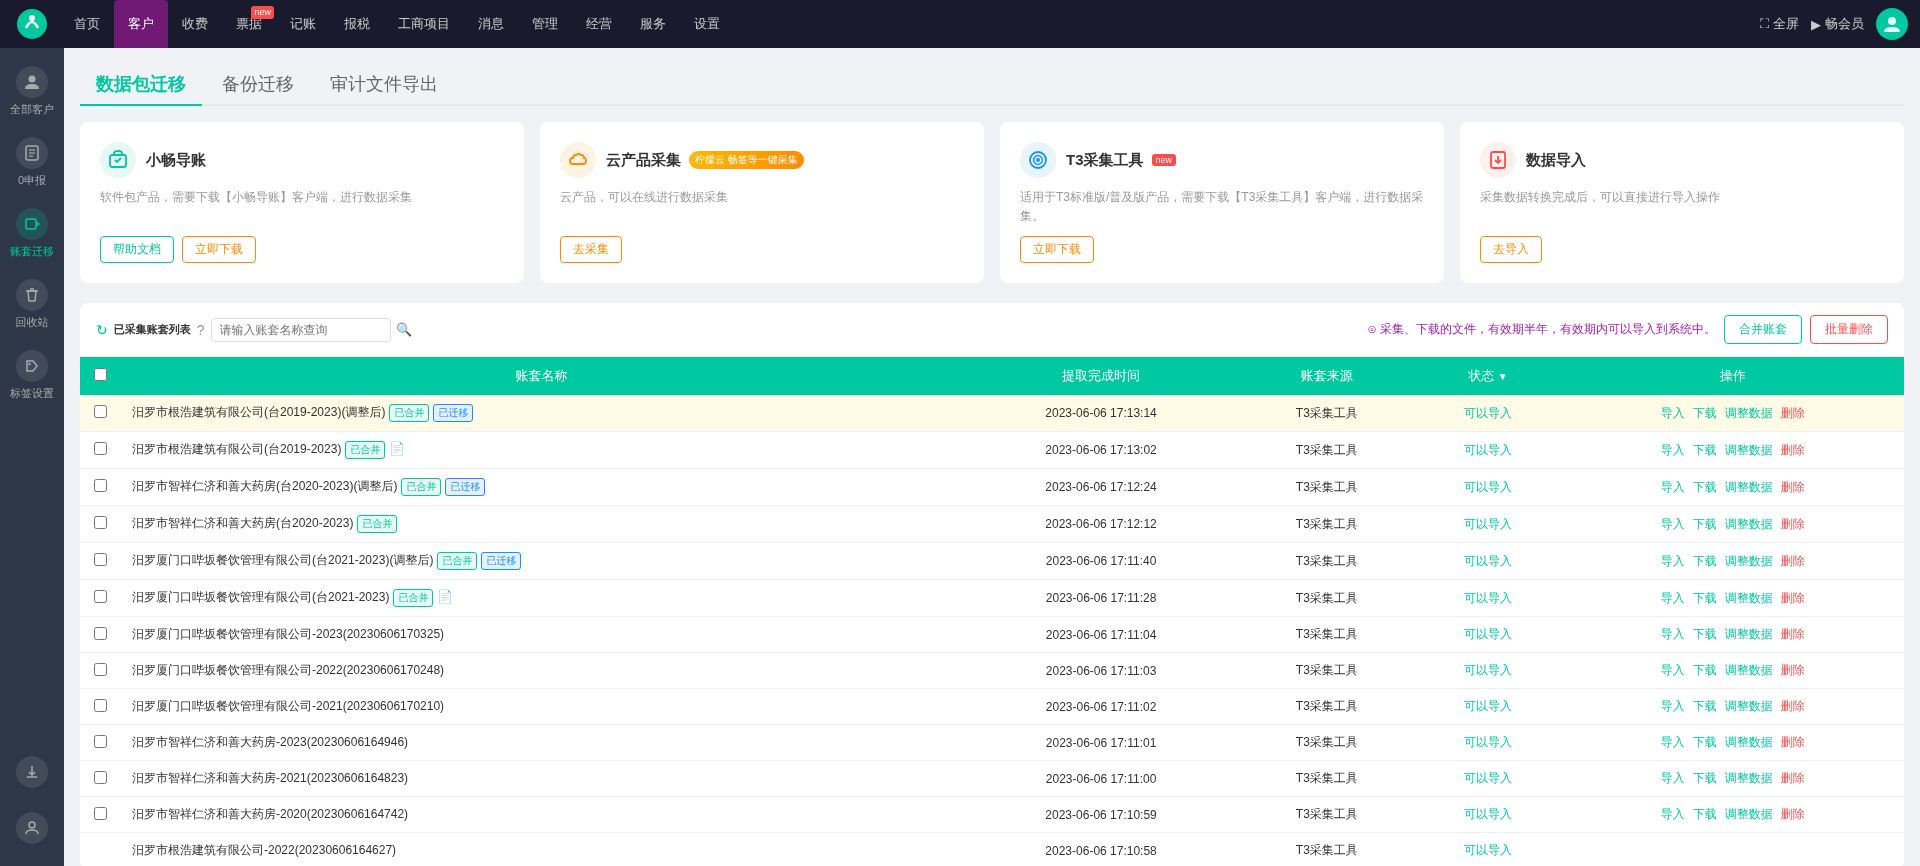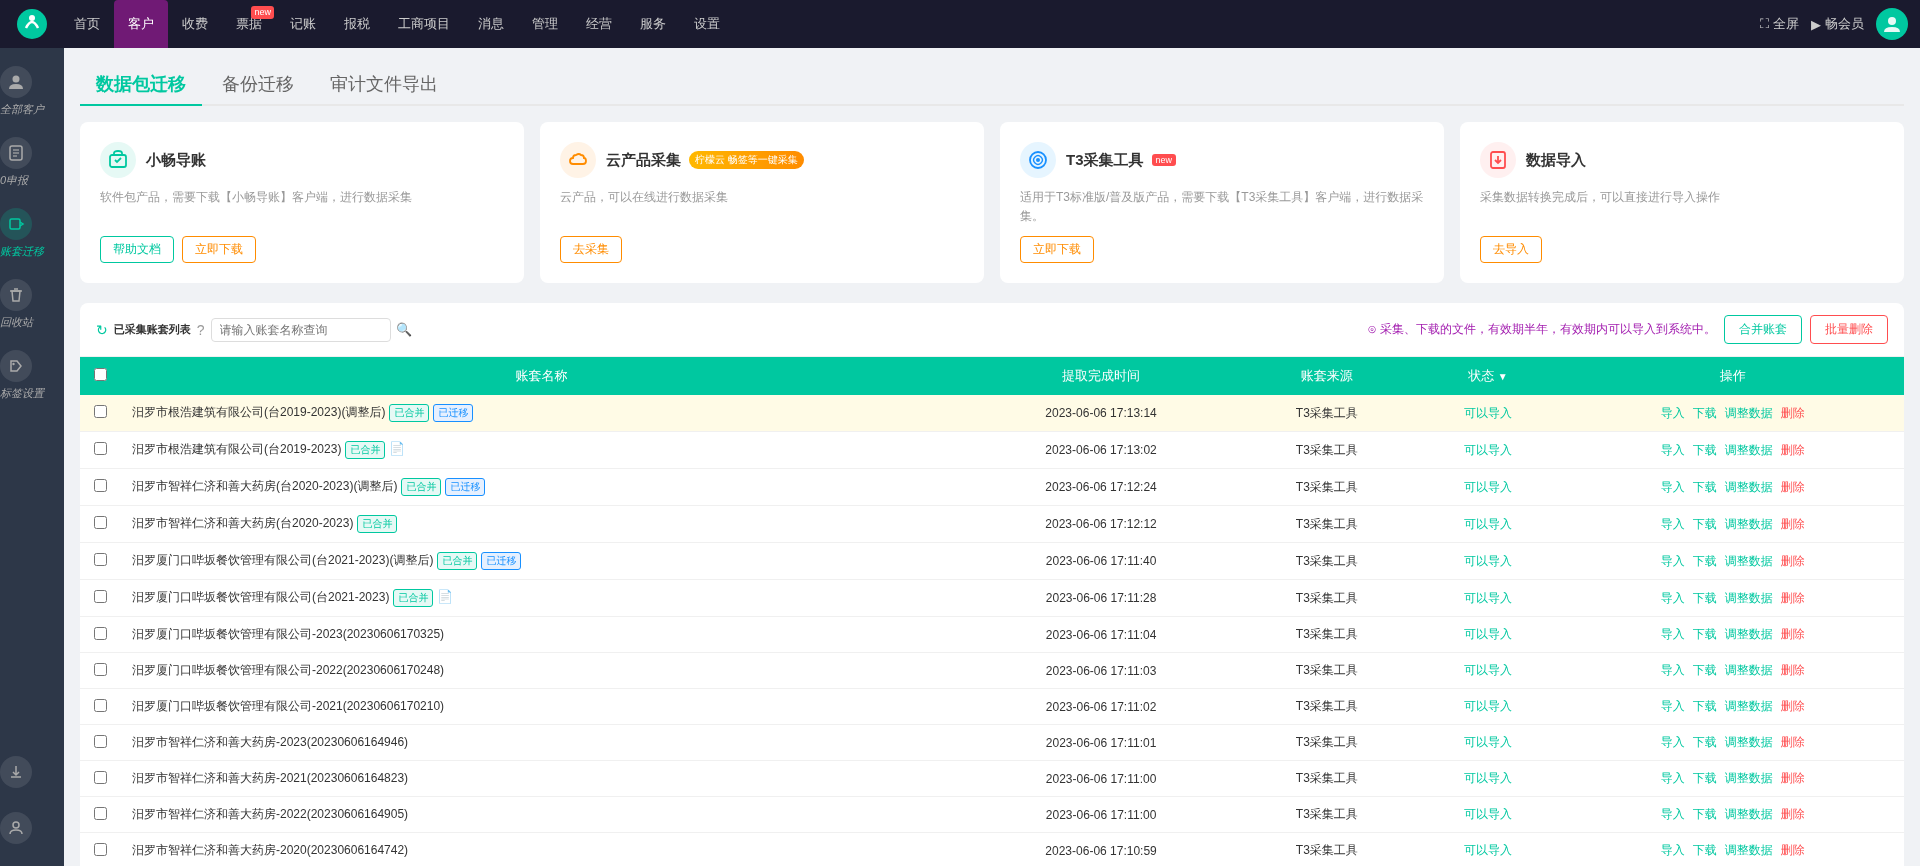--- a/index.html
+++ b/index.html
@@ -93,26 +93,26 @@
       display: flex;
       flex-direction: column;
       align-items: center;
       padding-top: 8px;
       z-index: 99;
     }
     .sidebar-item {
       width: 100%;
       display: flex;
       flex-direction: column;
+      align-items: center;
       padding: 10px 0;
       cursor: pointer;
       color: #aaa;
       font-size: 11px;
       gap: 4px;
-      font-style: italic;
     }
     .sidebar-item .icon-circle {
       width: 32px;
       height: 32px;
       border-radius: 50%;
       background: rgba(255,255,255,0.1);
       display: flex;
       align-items: center;
       justify-content: center;
       font-size: 16px;
@@ -766,35 +766,20 @@
               <div style="display: flex; gap: 8px; justify-content: center; align-items: center;">
                 <span class="action-link">导入</span>
                 <span class="action-link">下载</span>
                 <span class="action-link">调整数据</span>
                 <span class="action-link danger">删除</span>
               </div>
             </td>
           </tr>
           <tr>
             <td class="checkbox-cell"><input type="checkbox" style=""></td>
-            <td style="text-align: left;">汨罗市智祥仁济和善大药房-2022(20230606164905)</td>
-            <td>2023-06-06 17:11:00</td>
-            <td>T3采集工具</td>
-            <td style="color: rgb(0, 200, 160);">可以导入</td>
-            <td style="display: table-cell;">
-              <div style="display: flex; gap: 8px; justify-content: center; align-items: center;">
-                <span class="action-link">导入</span>
-                <span class="action-link">下载</span>
-                <span class="action-link">调整数据</span>
-                <span class="action-link danger">删除</span>
-              </div>
-            </td>
-          </tr>
-          <tr>
-            <td class="checkbox-cell"><input type="checkbox" style=""></td>
             <td style="text-align: left;">汨罗市智祥仁济和善大药房-2020(20230606164742)</td>
             <td>2023-06-06 17:10:59</td>
             <td>T3采集工具</td>
             <td style="color: rgb(0, 200, 160);">可以导入</td>
             <td style="display: table-cell;">
               <div style="display: flex; gap: 8px; justify-content: center; align-items: center;">
                 <span class="action-link">导入</span>
                 <span class="action-link">下载</span>
                 <span class="action-link">调整数据</span>
                 <span class="action-link danger">删除</span>

